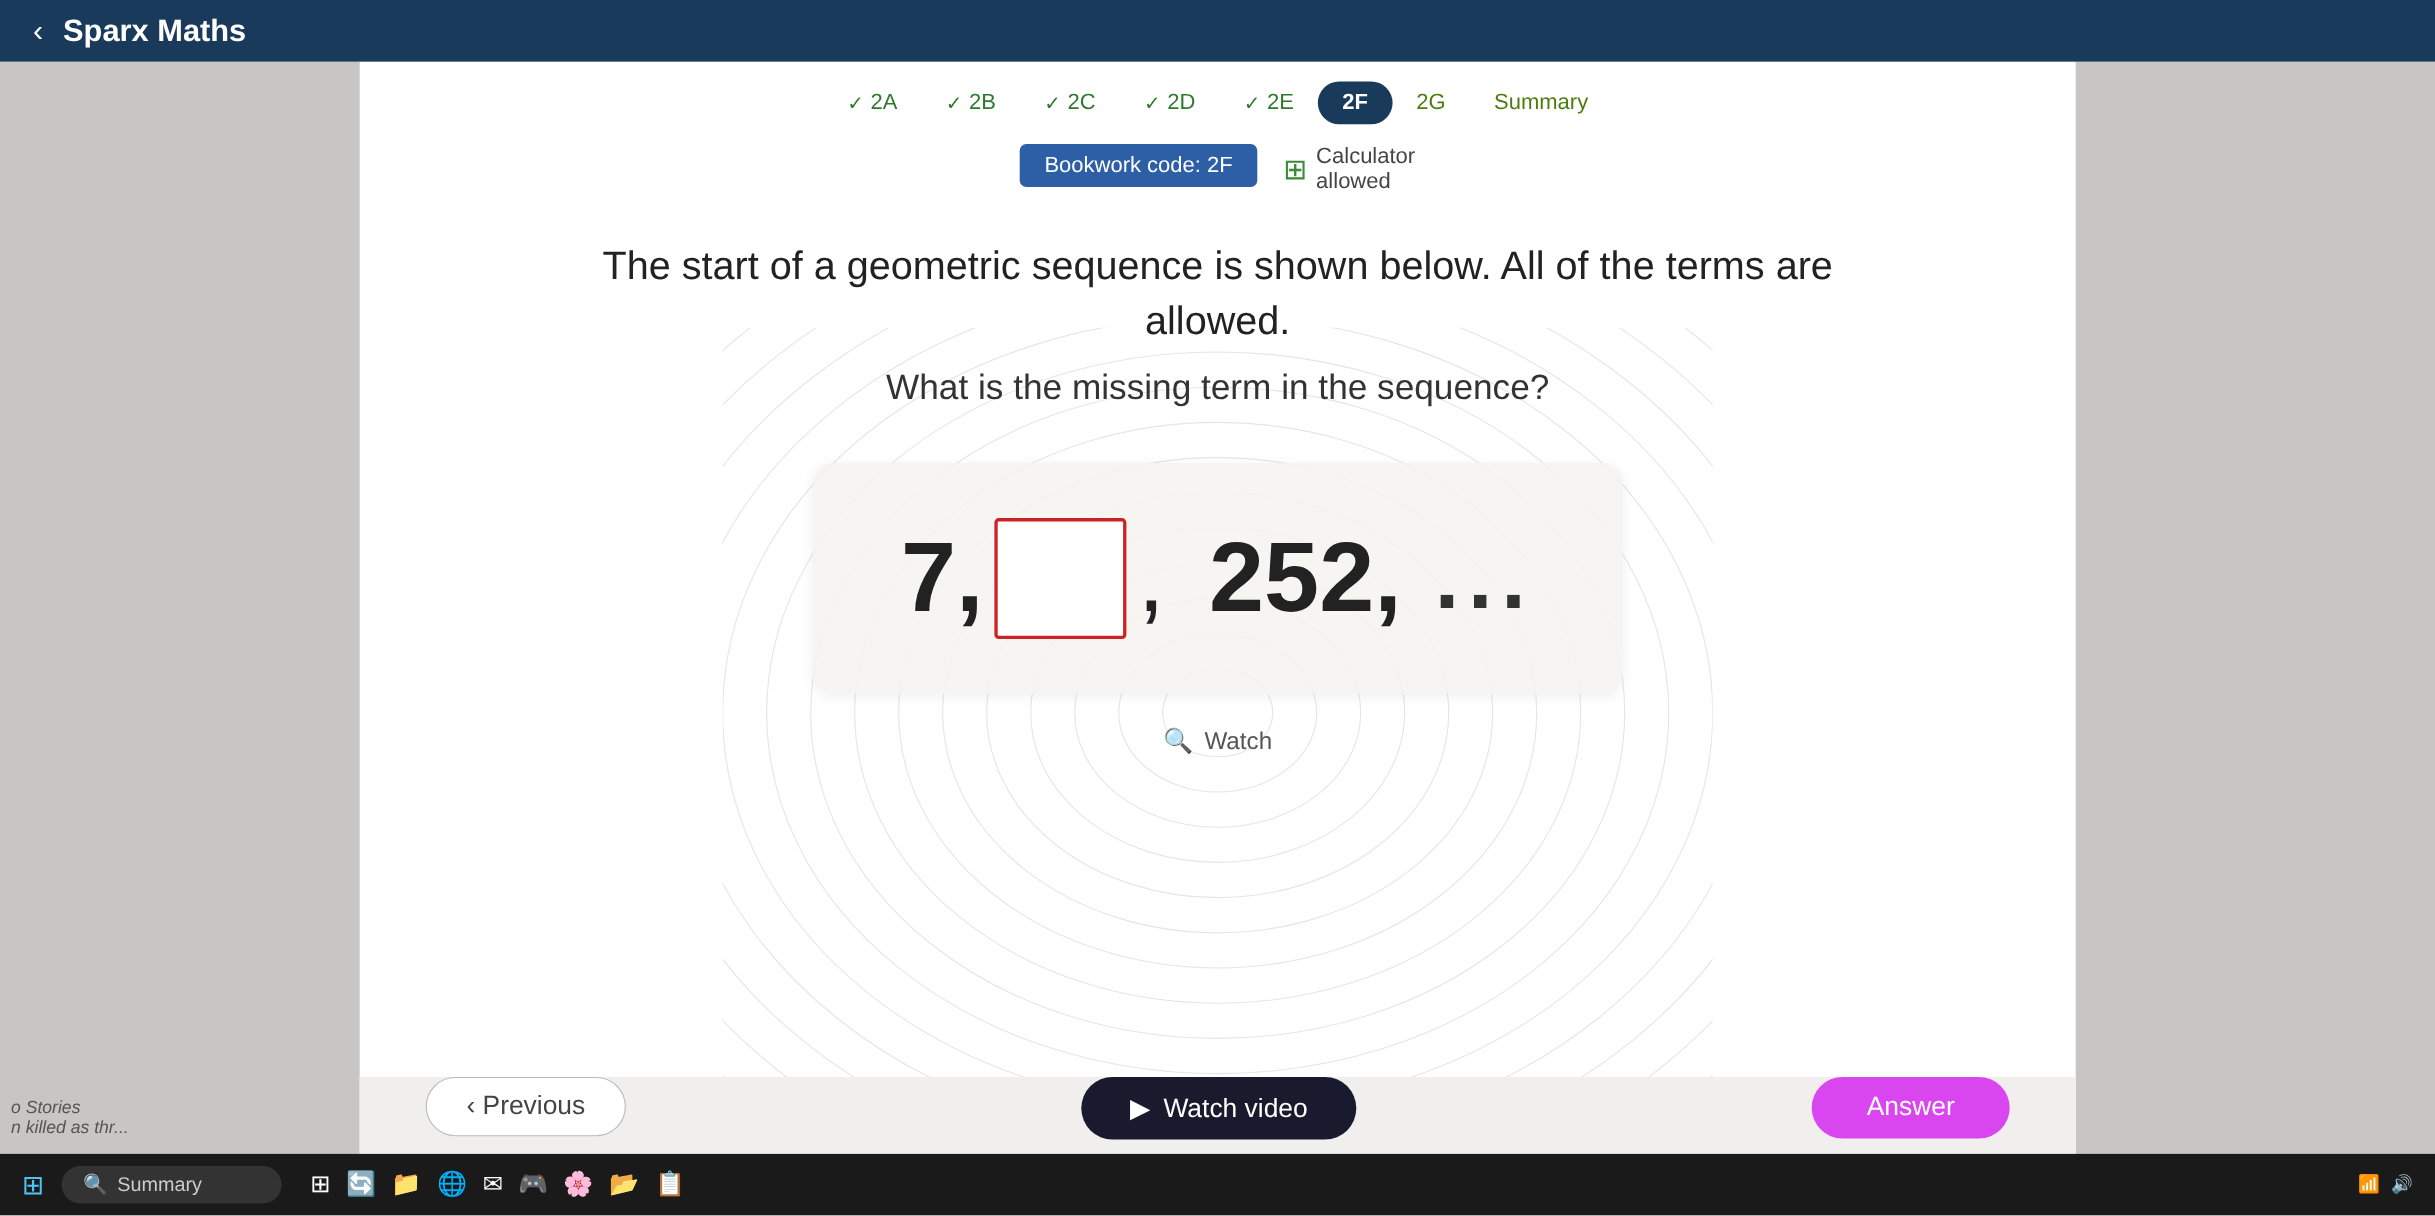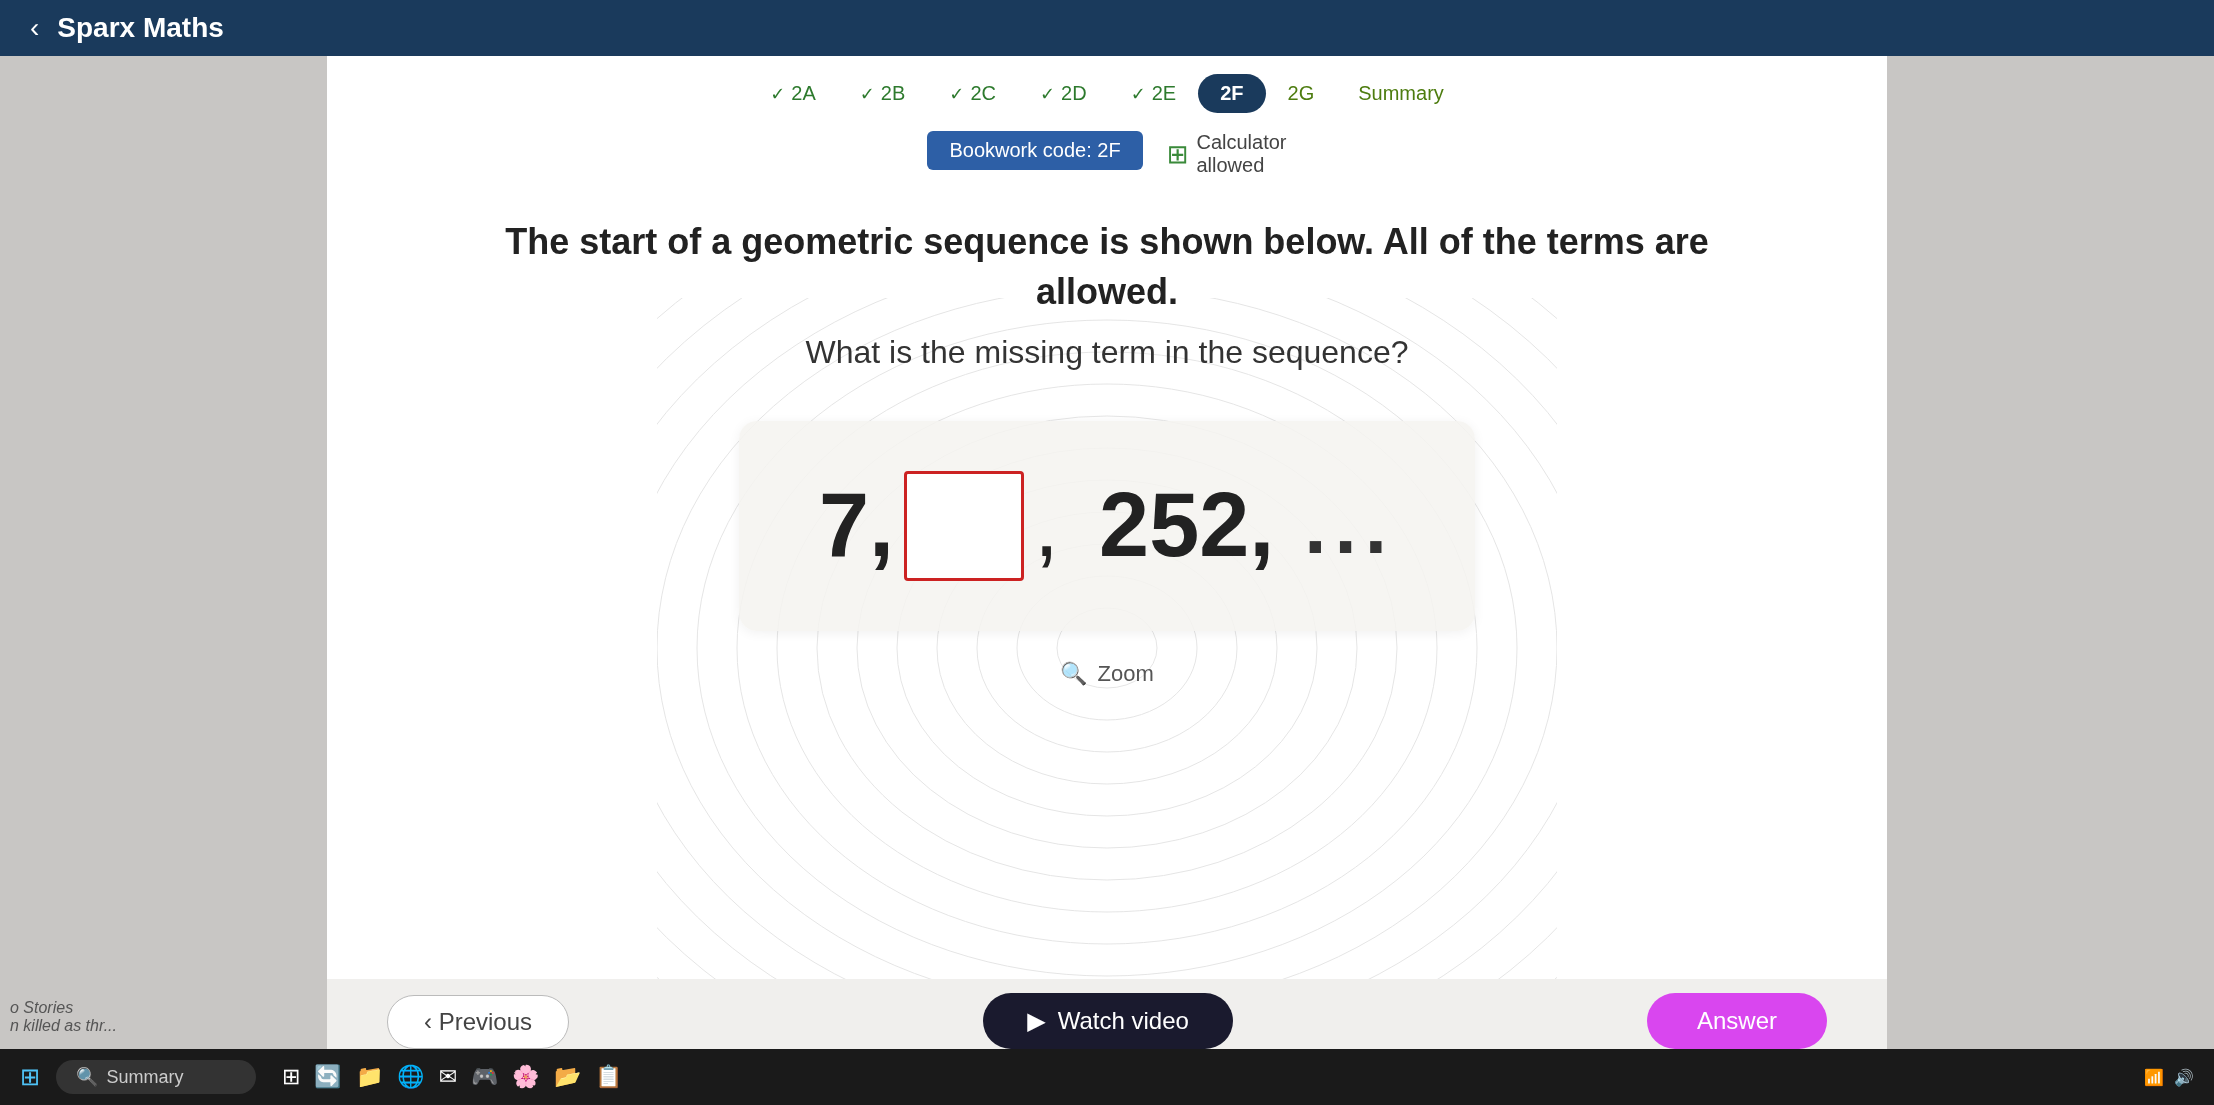--- a/index.html
+++ b/index.html
@@ -146,21 +146,21 @@
       width: 100%;
       height: 100%;
       opacity: 0.25;
     }
 
     .question-text {
       font-size: 36px;
       text-align: center;
       color: #222;
       margin-top: 40px;
-      font-weight: 700;
+      font-weight: 400;
       line-height: 1.4;
       position: relative;
       z-index: 2;
     }
 
     .sub-question-text {
       font-size: 32px;
       text-align: left;
       color: #333;
       margin-top: 16px;
@@ -230,21 +230,21 @@
     .zoom-icon {
       font-size: 22px;
     }
 
     
     .bottom-bar {
       width: 100%;
       height: 70px;
       background: #f0efed;
       display: flex;
-      align-items: flex-end;
+      align-items: flex-start;
       justify-content: space-between;
       padding: 0 60px;
       position: relative;
       z-index: 10;
     }
 
     .prev-btn {
       background: white;
       border: 1.5px solid #bbb;
       border-radius: 30px;
@@ -472,21 +472,21 @@
       <div class="sequence-container">
         <span class="seq-number">7,</span>
         <div class="seq-blank"></div>
         <span class="seq-comma">,</span>
         <span class="seq-number">252,</span>
         <span class="seq-ellipsis">...</span>
       </div>
 
       <div class="zoom-row">
         <span class="zoom-icon">🔍</span>
-        <span>Zoom</span>
+        <span>Watch</span>
       </div>
 
     </div>
 
     <div class="bottom-bar">
       <button class="prev-btn">‹ Previous</button>
       <button class="watch-video-btn">
         <span>▶</span>
         <span>Watch video</span>
       </button>

